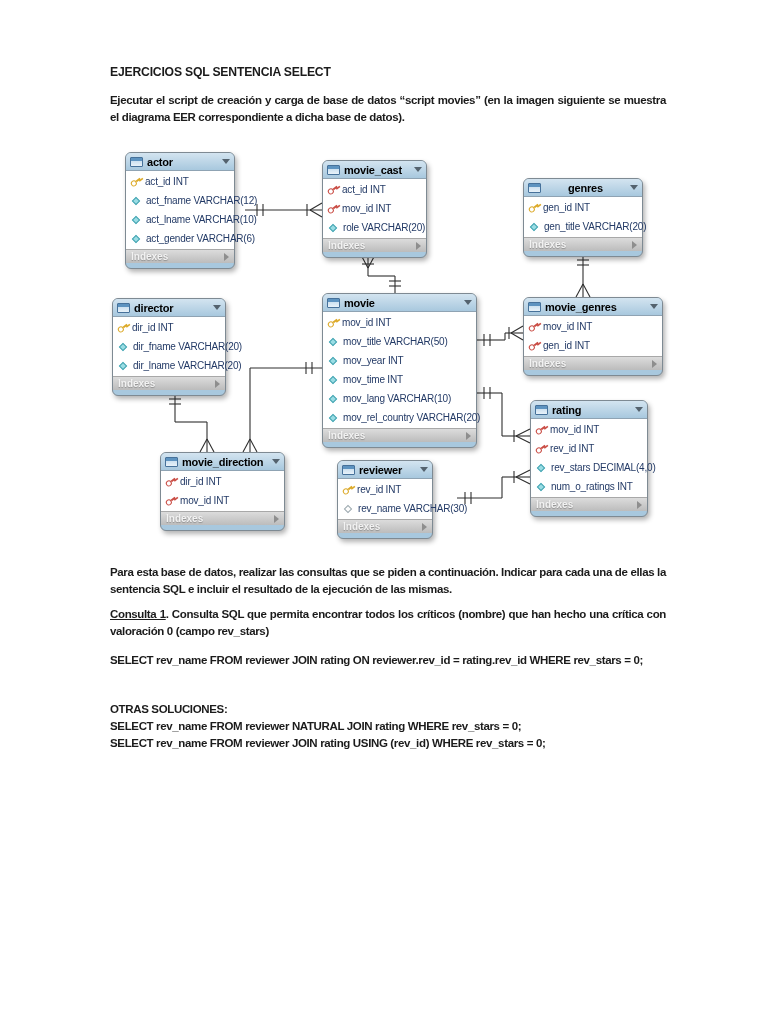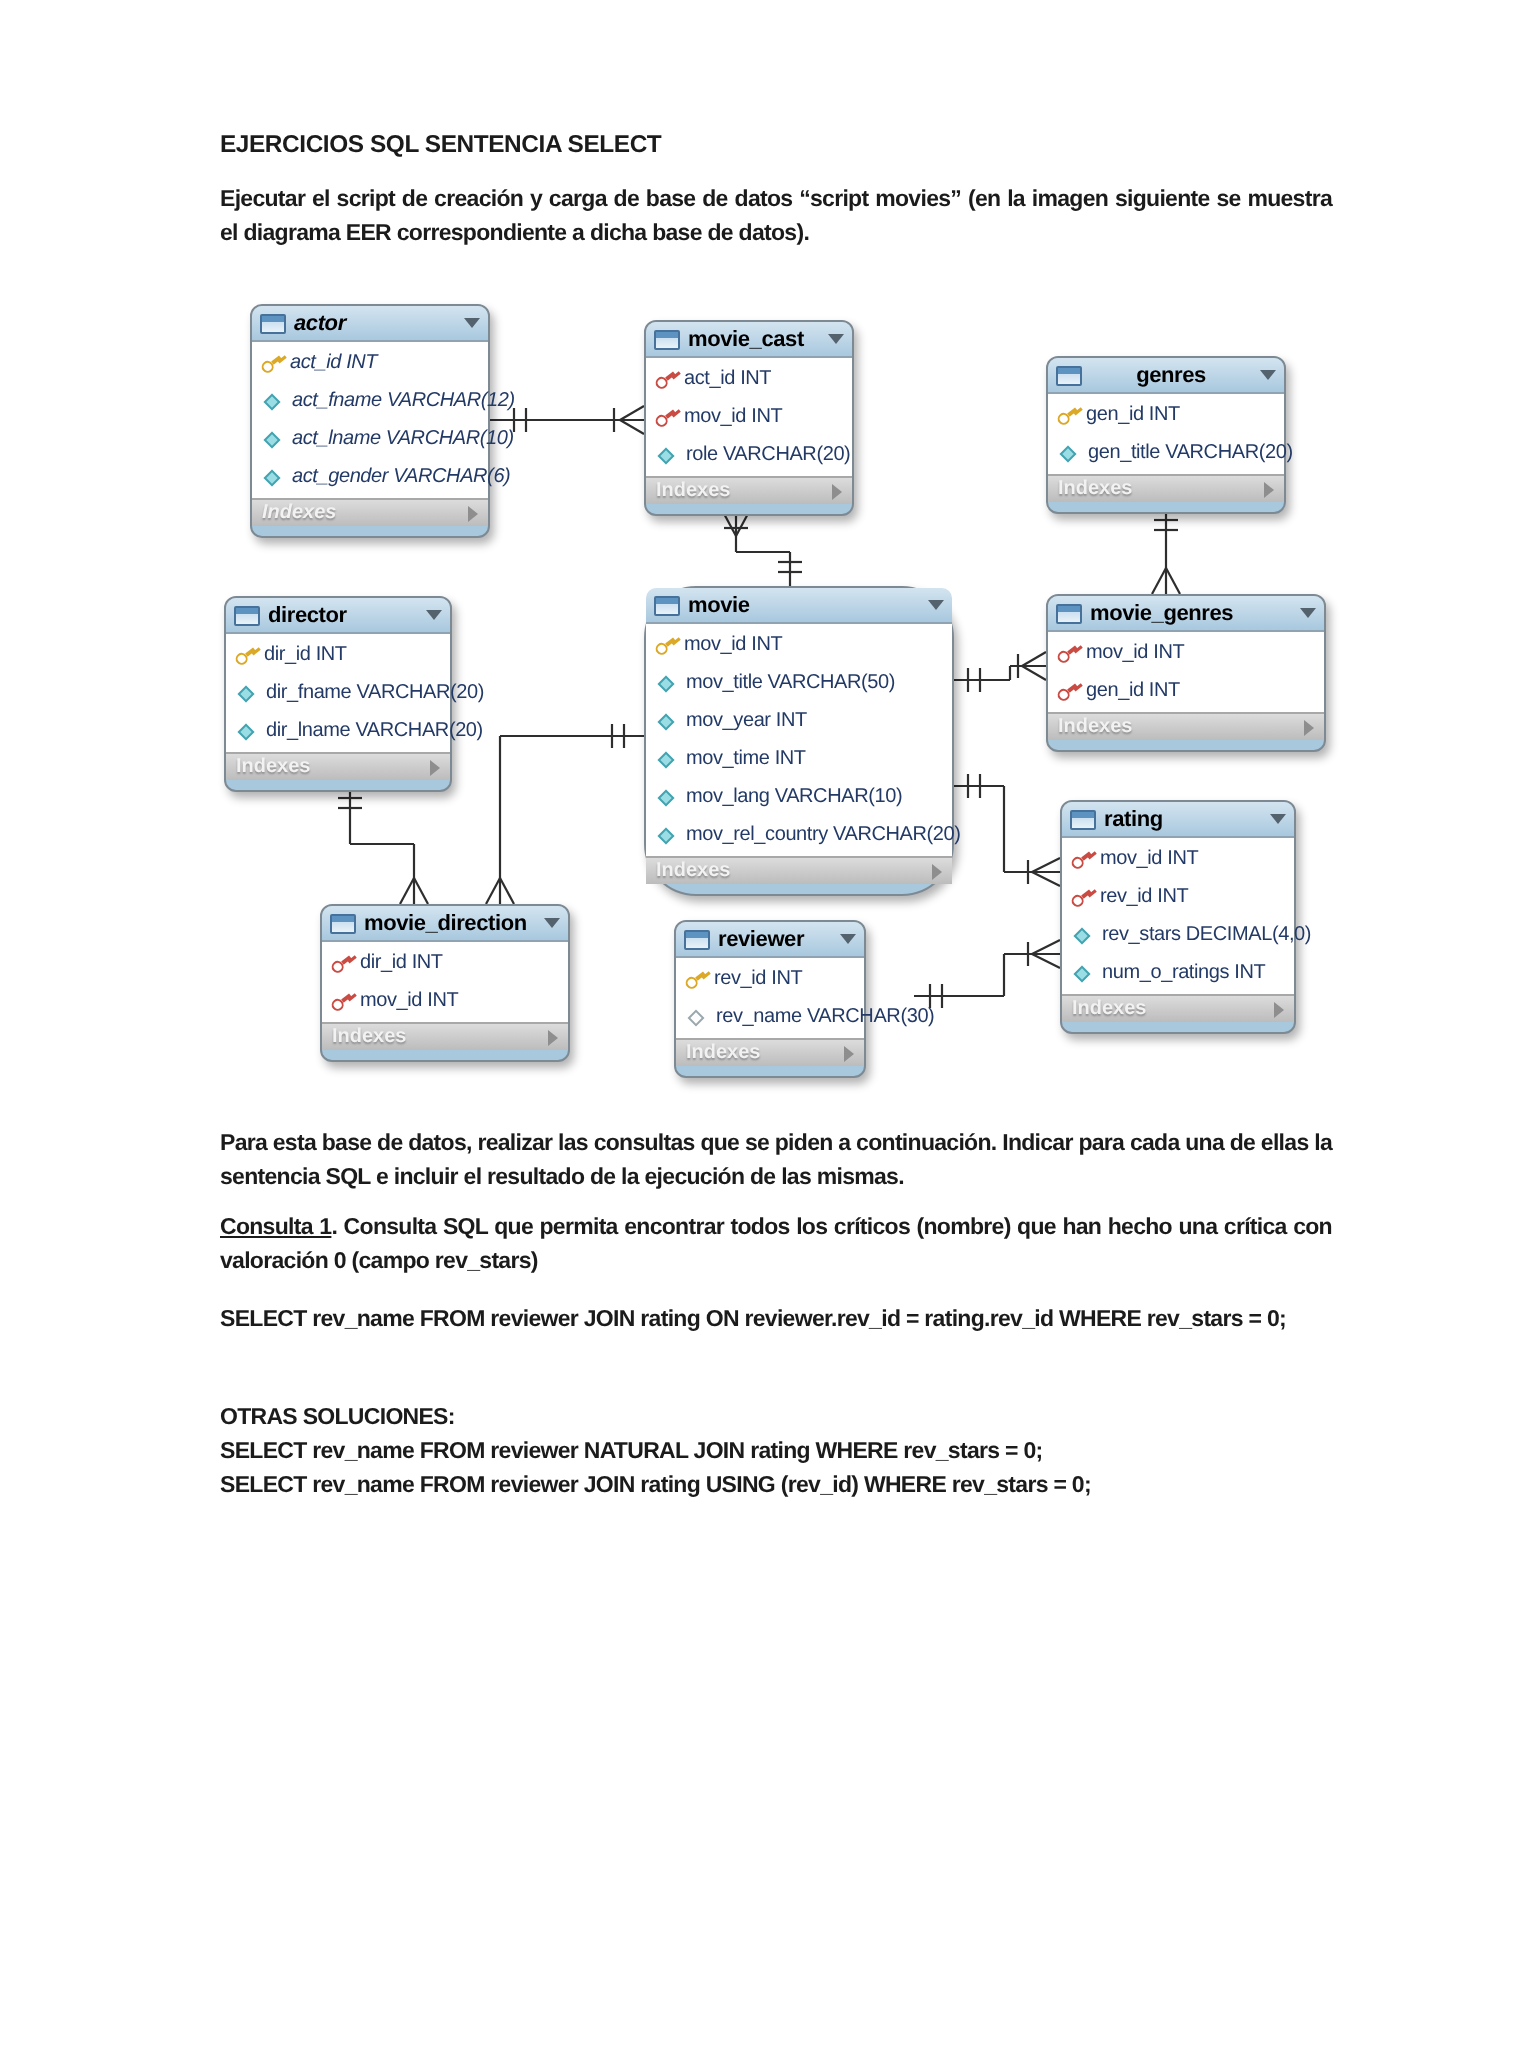--- a/index.html
+++ b/index.html
@@ -122,21 +122,21 @@
         <line x1="140" y1="299" x2="147" y2="312" stroke="#2e2e2e" stroke-width="1.1"></line>
         <line x1="65" y1="253" x2="65" y2="282" stroke="#2e2e2e" stroke-width="1.1"></line>
         <line x1="65" y1="282" x2="97" y2="282" stroke="#2e2e2e" stroke-width="1.1"></line>
         <line x1="97" y1="282" x2="97" y2="312" stroke="#2e2e2e" stroke-width="1.1"></line>
         <line x1="59" y1="259" x2="71" y2="259" stroke="#2e2e2e" stroke-width="1.1"></line>
         <line x1="59" y1="264" x2="71" y2="264" stroke="#2e2e2e" stroke-width="1.1"></line>
         <line x1="97" y1="299" x2="90" y2="312" stroke="#2e2e2e" stroke-width="1.1"></line>
         <line x1="97" y1="299" x2="104" y2="312" stroke="#2e2e2e" stroke-width="1.1"></line>
       </svg>
 
-  <div class="db-table" style="left: 15px; top: 12px; width: 120px; font-style: italic;">
+  <div class="db-table" style="left: 15px; top: 12px; width: 110px;">
         <div class="tbl-header">
           <span class="tbl-icon"></span>
           <span class="tbl-name">actor</span>
           <span class="hdr-arrow"></span>
         </div>
         <div class="tbl-body">
           <div class="tbl-row">
             <span class="ic ic-key gold"></span>
             <span class="col-text">act_id INT</span>
           </div>
@@ -222,21 +222,21 @@
           <div class="tbl-row">
             <span class="ic ic-diamond"></span>
             <span class="col-text">dir_lname VARCHAR(20)</span>
           </div>
         </div>
         <div class="tbl-indexes">
           <span class="idx-label">Indexes</span>
           <span class="idx-arrow"></span>
         </div>
       </div>
-      <div class="db-table" style="left: 212px; top: 153px; width: 155px; border-radius: 26px;">
+      <div class="db-table" style="left: 212px; top: 153px; width: 155px;">
         <div class="tbl-header">
           <span class="tbl-icon"></span>
           <span class="tbl-name">movie</span>
           <span class="hdr-arrow"></span>
         </div>
         <div class="tbl-body">
           <div class="tbl-row">
             <span class="ic ic-key gold"></span>
             <span class="col-text">mov_id INT</span>
           </div>

